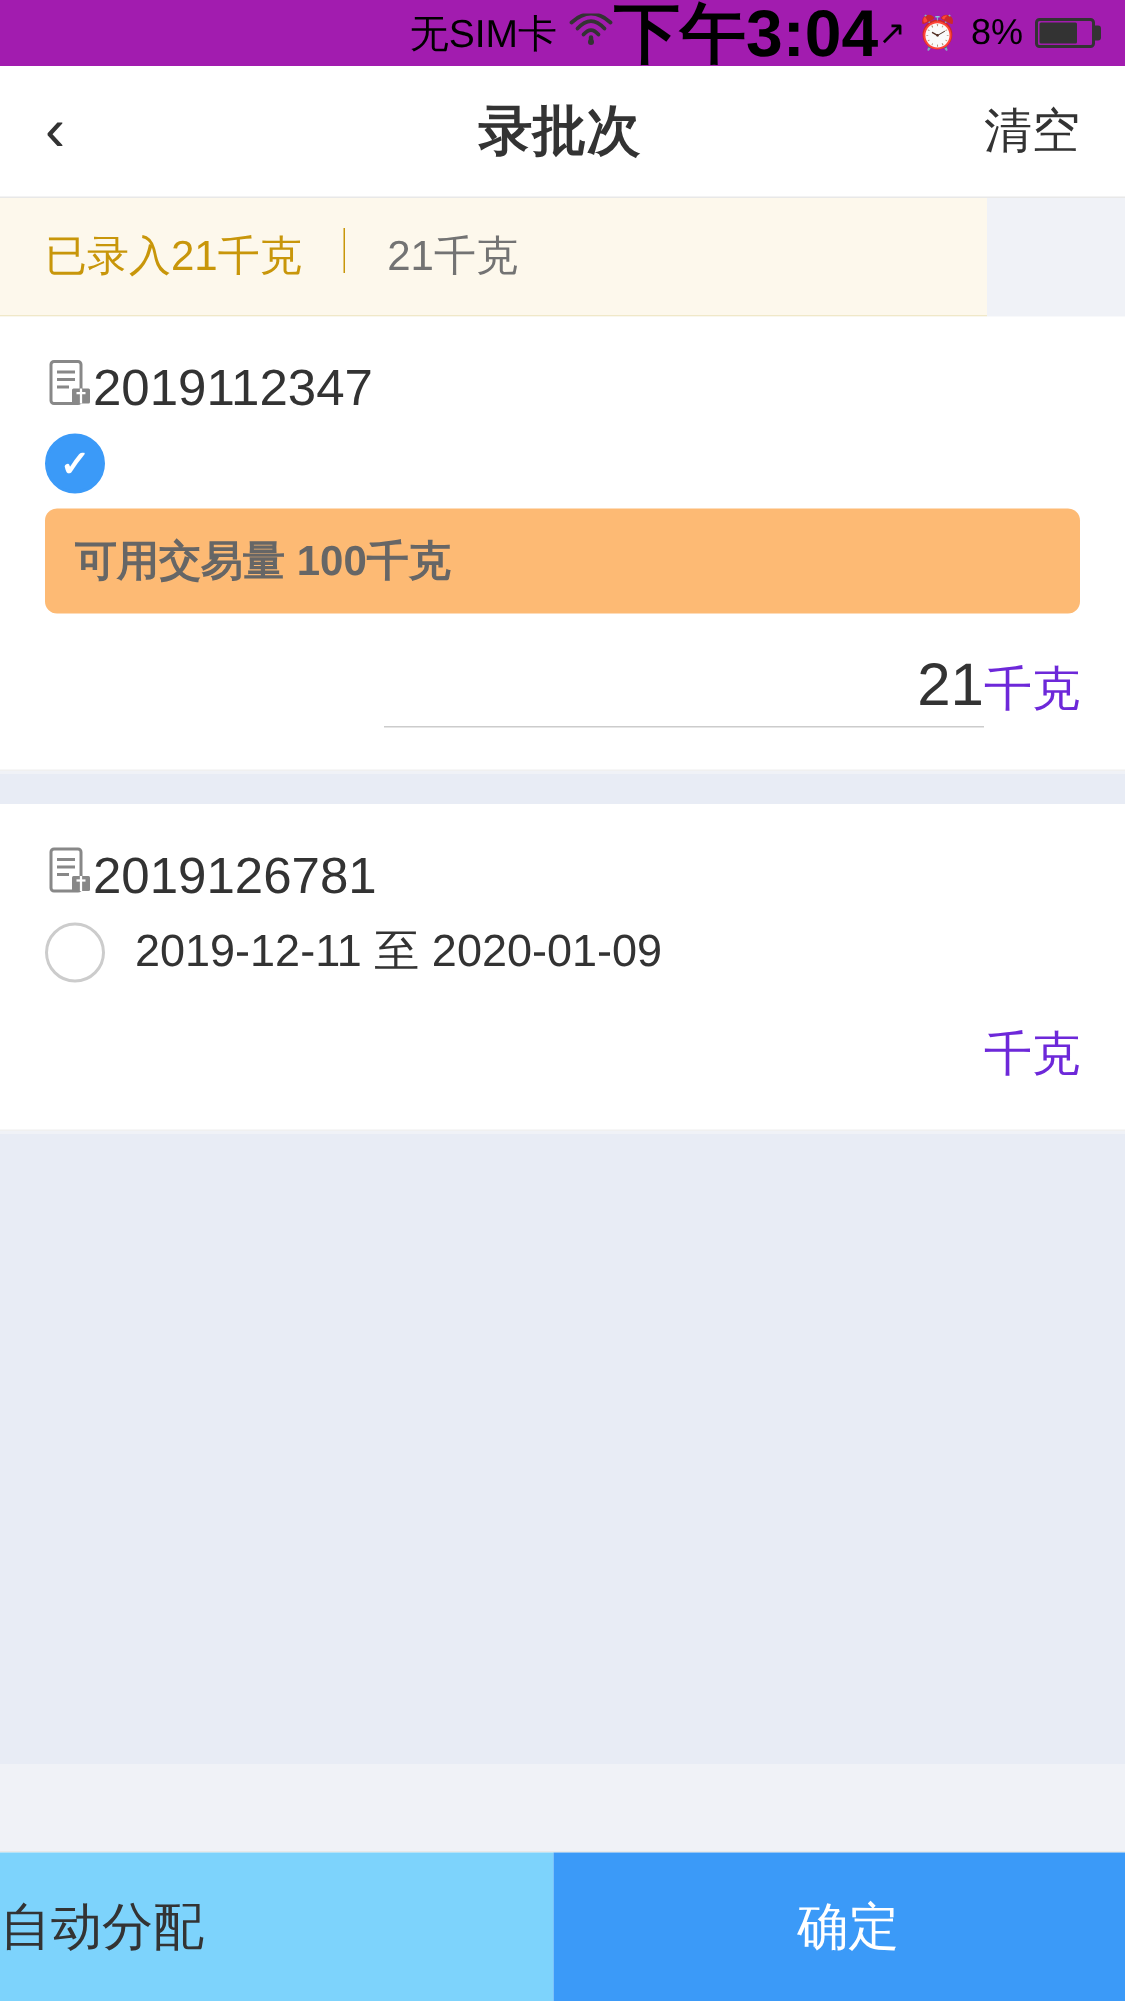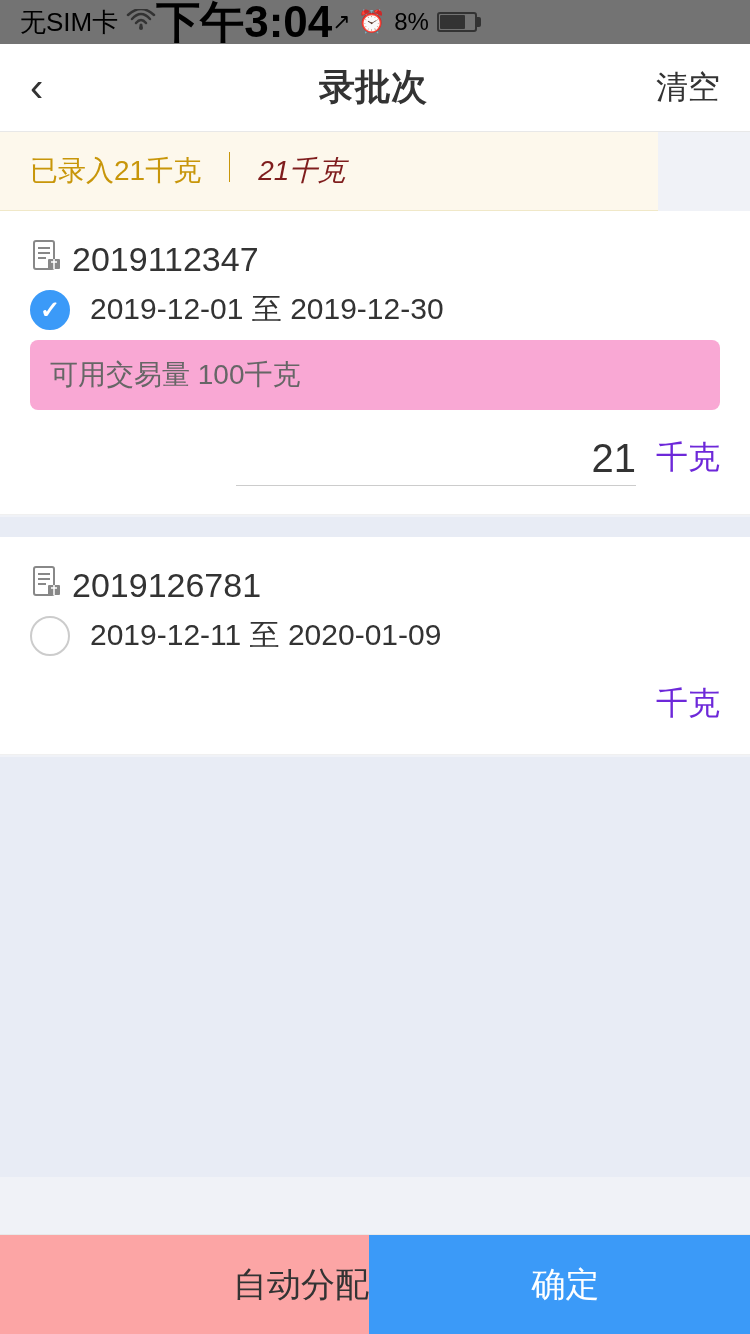--- a/index.html
+++ b/index.html
@@ -9,24 +9,24 @@
       min-height: 1334px;
       font-family: -apple-system, 'PingFang SC', 'Helvetica Neue', sans-serif;
       background: #f0f2f7;
       overflow-x: hidden;
     }
 
     
     .status-bar {
       width: 750px;
       height: 44px;
-      background: #737373;
-      display: flex;
-      align-items: center;
-      justify-content: flex-start;
+      background: #a21caf;
+      display: flex;
+      align-items: center;
+      justify-content: flex-end;
       padding: 14px 20px;
       font-size: 28px;
     }
     .status-left {
       display: flex;
       align-items: center;
       gap: 8px;
       font-size: 26px;
       font-weight: 500;
     }
@@ -111,34 +111,32 @@
       font-size: 28px;
       color: #c8960a;
     }
     .summary-divider {
       width: 1px;
       height: 30px;
       background: #c8960a;
     }
     .summary-value {
       font-size: 28px;
-      color: #7f1d1d;
-      font-style: italic;
+      color: #737373;
     }
 
     
     .batch-card {
       background: #fff;
       margin-bottom: 2px;
     }
     .batch-header {
       padding: 28px 30px 10px 30px;
       display: flex;
       align-items: center;
-      gap: 10px;
     }
     .batch-id-icon {
       font-size: 32px;
       color: #666;
     }
     .batch-id {
       font-size: 34px;
       color: #333;
       font-weight: 500;
     }
@@ -168,34 +166,34 @@
       color: #fff;
       font-size: 24px;
       font-weight: bold;
     }
     .batch-date {
       font-size: 30px;
       color: #333;
     }
     .batch-quantity-row {
       margin: 0 30px 10px 30px;
-      background: #f9a8d4;
+      background: #fdba74;
       border-radius: 8px;
       padding: 16px 20px;
+      font-weight: bold;
     }
     .batch-quantity-text {
       font-size: 28px;
       color: #666;
     }
     .batch-input-row {
       padding: 16px 30px 28px 30px;
       display: flex;
-      align-items: flex-start;
+      align-items: center;
       justify-content: flex-end;
-      gap: 20px;
       border-bottom: 1px solid #f0f0f0;
     }
     .batch-input {
       text-align: right;
       font-size: 36px;
       color: #333;
       border: none;
       outline: none;
       background: transparent;
       width: 200px;
@@ -246,24 +244,24 @@
       width: 750px;
       height: 100px;
       display: flex;
       background: #fff;
       border-top: 1px solid #e8e8e8;
     }
     .bottom-btn-auto {
       flex: 1;
       display: flex;
       align-items: center;
-      justify-content: flex-end;
+      justify-content: flex-start;
       font-size: 34px;
       color: #333;
-      background: #fca5a5;
+      background: #7dd3fc;
       cursor: pointer;
       border: none;
       outline: none;
     }
     .bottom-btn-confirm {
       flex: 1;
       display: flex;
       align-items: center;
       justify-content: center;
       font-size: 34px;
@@ -324,21 +322,20 @@
         <line x1="8" y1="19" x2="16" y2="19" stroke="#888" stroke-width="2"></line>
         <rect x="18" y="20" width="12" height="10" rx="1" fill="#888"></rect>
         <line x1="21" y1="23" x2="27" y2="23" stroke="#fff" stroke-width="1.5"></line>
         <line x1="24" y1="20" x2="24" y2="30" stroke="#fff" stroke-width="1.5"></line>
       </svg>
     </span>
     <span class="batch-id">2019112347</span>
   </div>
   <div class="batch-date-row">
     <div class="batch-radio checked"></div>
-    <span class="batch-date">2019-12-01 至 2019-12-30</span>
   </div>
   <div class="batch-quantity-row">
     <span class="batch-quantity-text">可用交易量 100千克</span>
   </div>
   <div class="batch-input-row">
     <div class="batch-input-underline">
       <span class="batch-value-display">21</span>
     </div>
     <span class="batch-unit">千克</span>
   </div>

